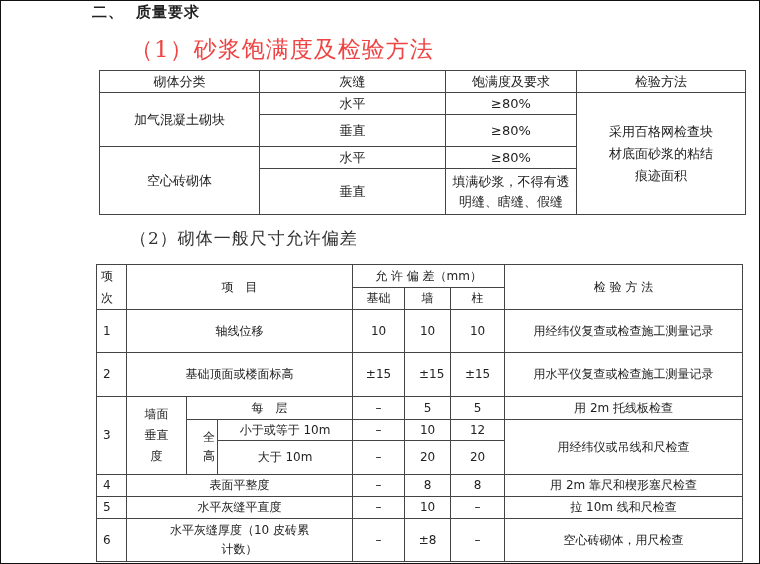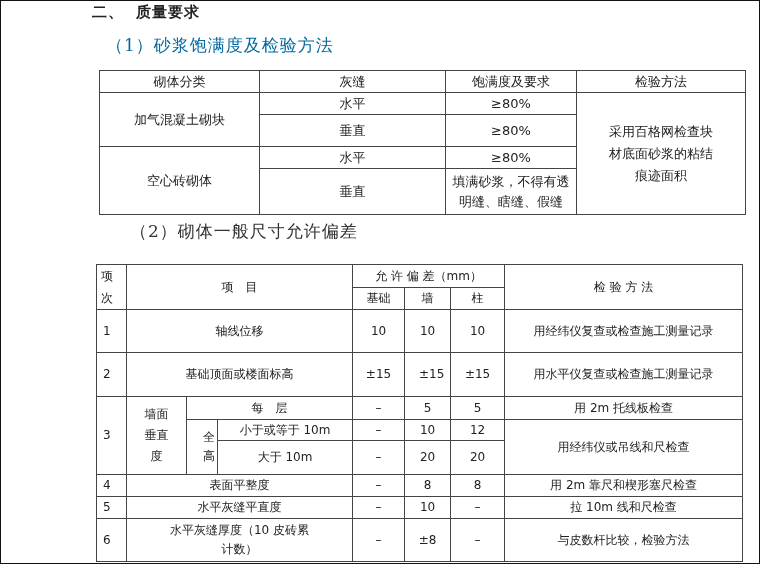--- a/index.html
+++ b/index.html
@@ -1,22 +1,22 @@
 <!DOCTYPE html>
 <html><head>
 <meta charset="utf-8">
 <style>
   html, body { margin:0; padding:0; }
   body { width:760px; height:564px; background:#fff; position:relative; overflow:hidden;
          font-family:"DejaVu Sans", sans-serif; color:#222; }
   .frame { position:absolute; left:0; top:0; width:758px; height:562px; border:1px solid #111; }
   .h1 { position:absolute; left:92px; top:3px; font-size:15px; font-weight:bold; letter-spacing:1px; }
   .h1 .num { display:inline-block; width:44px; }
-  .h2 { position:absolute; left:106px; top:34px; font-family:"DejaVu Serif", serif; font-size:17px; color:#0369a1; letter-spacing:1px; }
-  .h3 { position:absolute; left:130px; top:220px; font-family:"DejaVu Serif", serif; font-size:17px; color:#333; letter-spacing:1px; }
+  .h2 { position:absolute; left:130px; top:34px; font-family:"DejaVu Serif", serif; font-size:23px; color:#ef4444; letter-spacing:1px; }
+  .h3 { position:absolute; left:130px; top:227px; font-family:"DejaVu Serif", serif; font-size:17px; color:#333; letter-spacing:1px; }
   table { position:absolute; border-collapse:collapse; font-size:13px; table-layout:fixed; }
   td { border:1px solid #444; text-align:center; vertical-align:middle; padding:0 2px; line-height:20px; }
   #t1 { left:99px; top:70px; width:646px; }
   #t2 { left:96px; top:264px; width:646px; font-size:12px; }
   #t2 td { line-height:19px; }
   .l { text-align:left; padding-left:6px;margin-top:37px; }
 </style>
 </head>
 <body>
 
@@ -140,16 +140,16 @@
     <td>10</td>
     <td>–</td>
     <td>拉 10m 线和尺检查</td>
   </tr>
   <tr style="height:43px">
     <td class="l">6</td>
     <td colspan="3" style="padding:0 38px">水平灰缝厚度（10 皮砖累计数）</td>
     <td>–</td>
     <td>±8</td>
     <td>–</td>
-    <td>与皮数杆比较，检验方法</td>
+    <td>空心砖砌体，用尺检查</td>
   </tr>
 </tbody>
   </table>
 
 </body></html>

